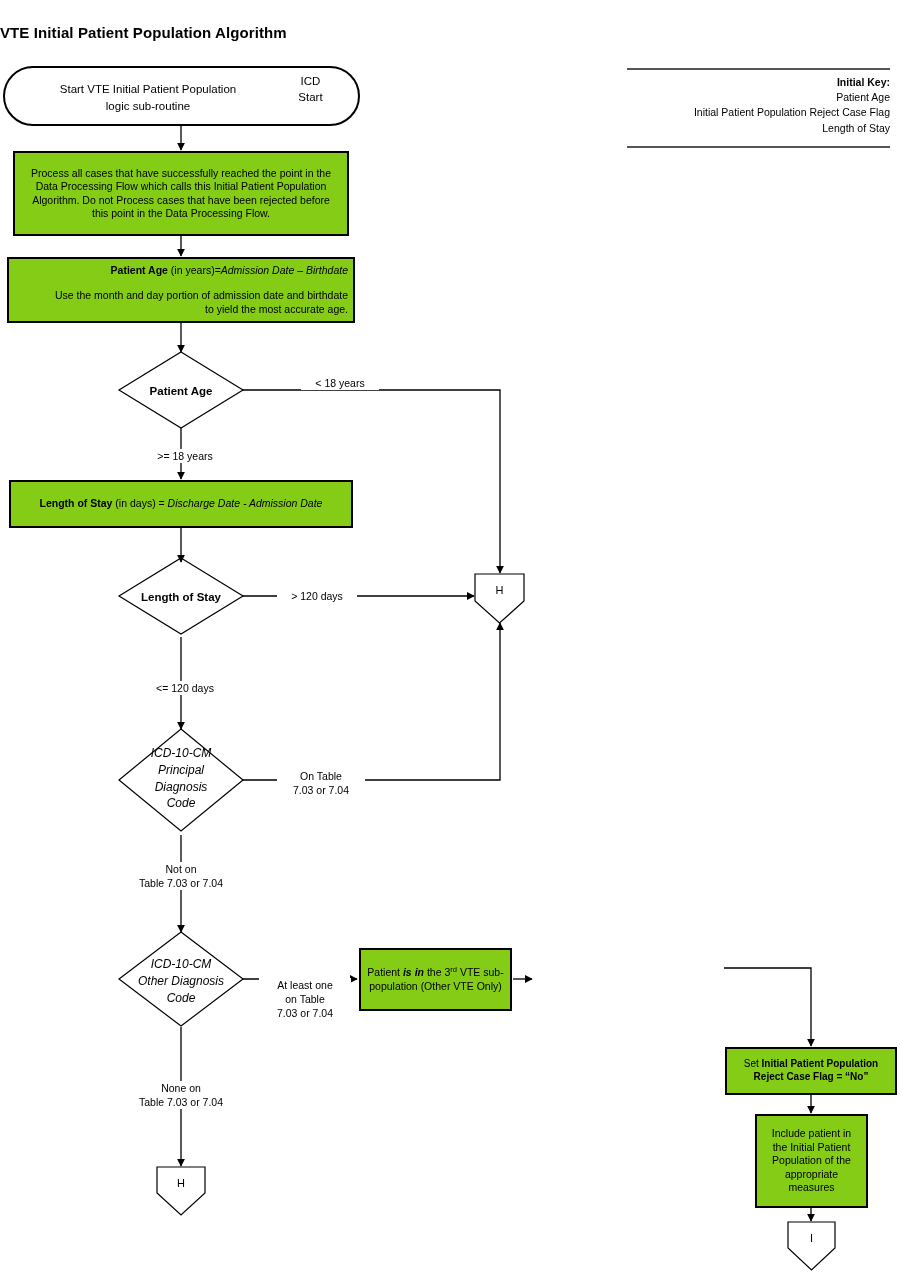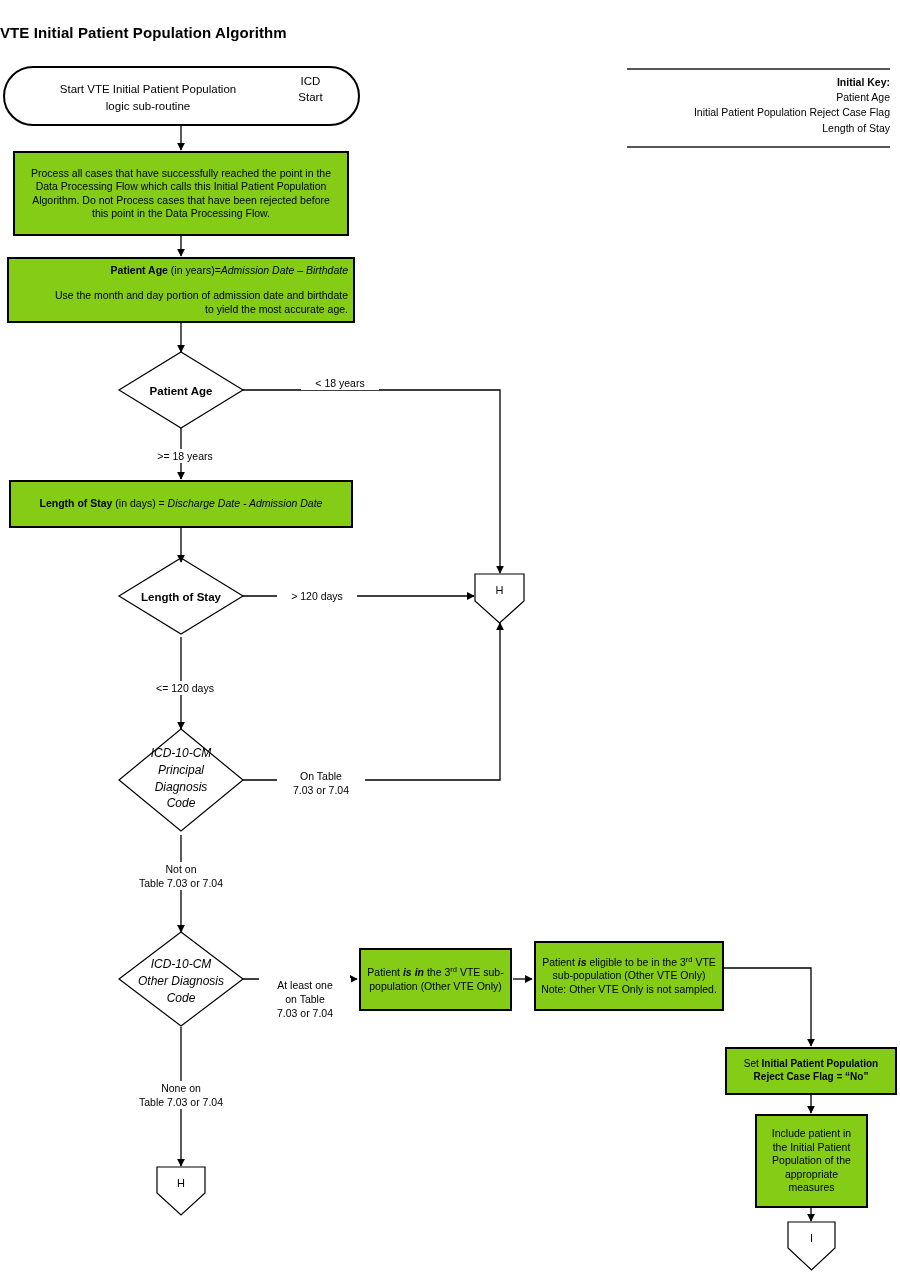--- a/index.html
+++ b/index.html
@@ -269,25 +269,20 @@
     <div>None on</div>
     <div>Table 7.03 or 7.04</div>
   </div>
 
   <div class="node boxnode" style="left:359px; top:948px; width:153px; height:63px;">
     <div class="f105">
       <span>Patient </span><span class="bi">is in</span><span> the 3</span><sup>rd</sup><span> VTE sub-population (Other VTE Only)</span>
     </div>
   </div>
 
-  <div class="node boxnode" style="left:534px; top:941px; width:190px; height:70px;">
-    <div class="f105">
-      <span>Patient </span><span class="bi">is</span><span> eligible to be in the 3</span><sup>rd</sup><span> VTE sub-population (Other VTE Only)  Note:  Other VTE Only is not sampled.</span>
-    </div>
-  </div>
 
   <div class="node boxnode" style="left:725px; top:1047px; width:172px; height:48px;">
     <div class="f115">
       <span>Set </span><span class="b">Initial Patient Population Reject Case Flag</span><span class="b"> = “No”</span>
     </div>
   </div>
 
   <div class="node boxnode" style="left:755px; top:1114px; width:113px; height:94px;">
     <div class="f105" style="width:100%;">
       <div>Include patient in</div>

